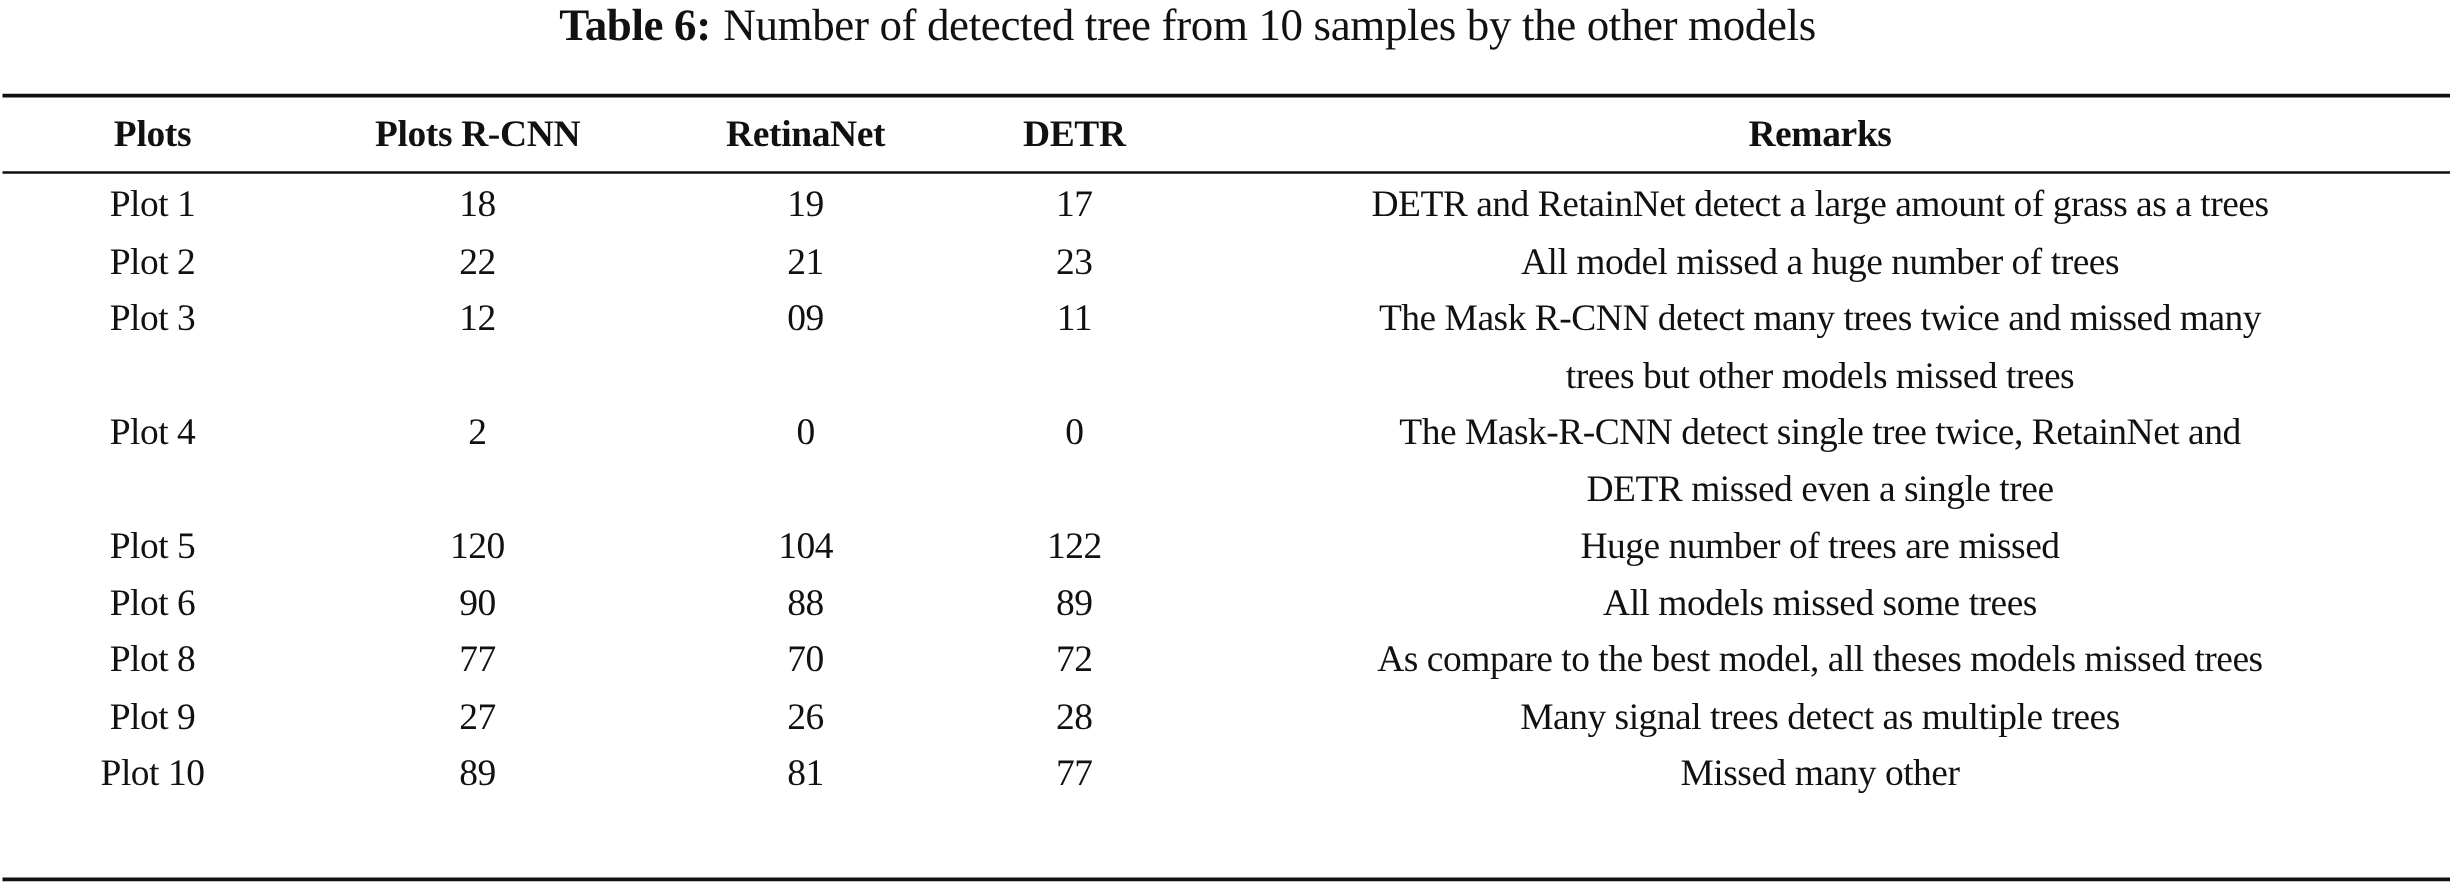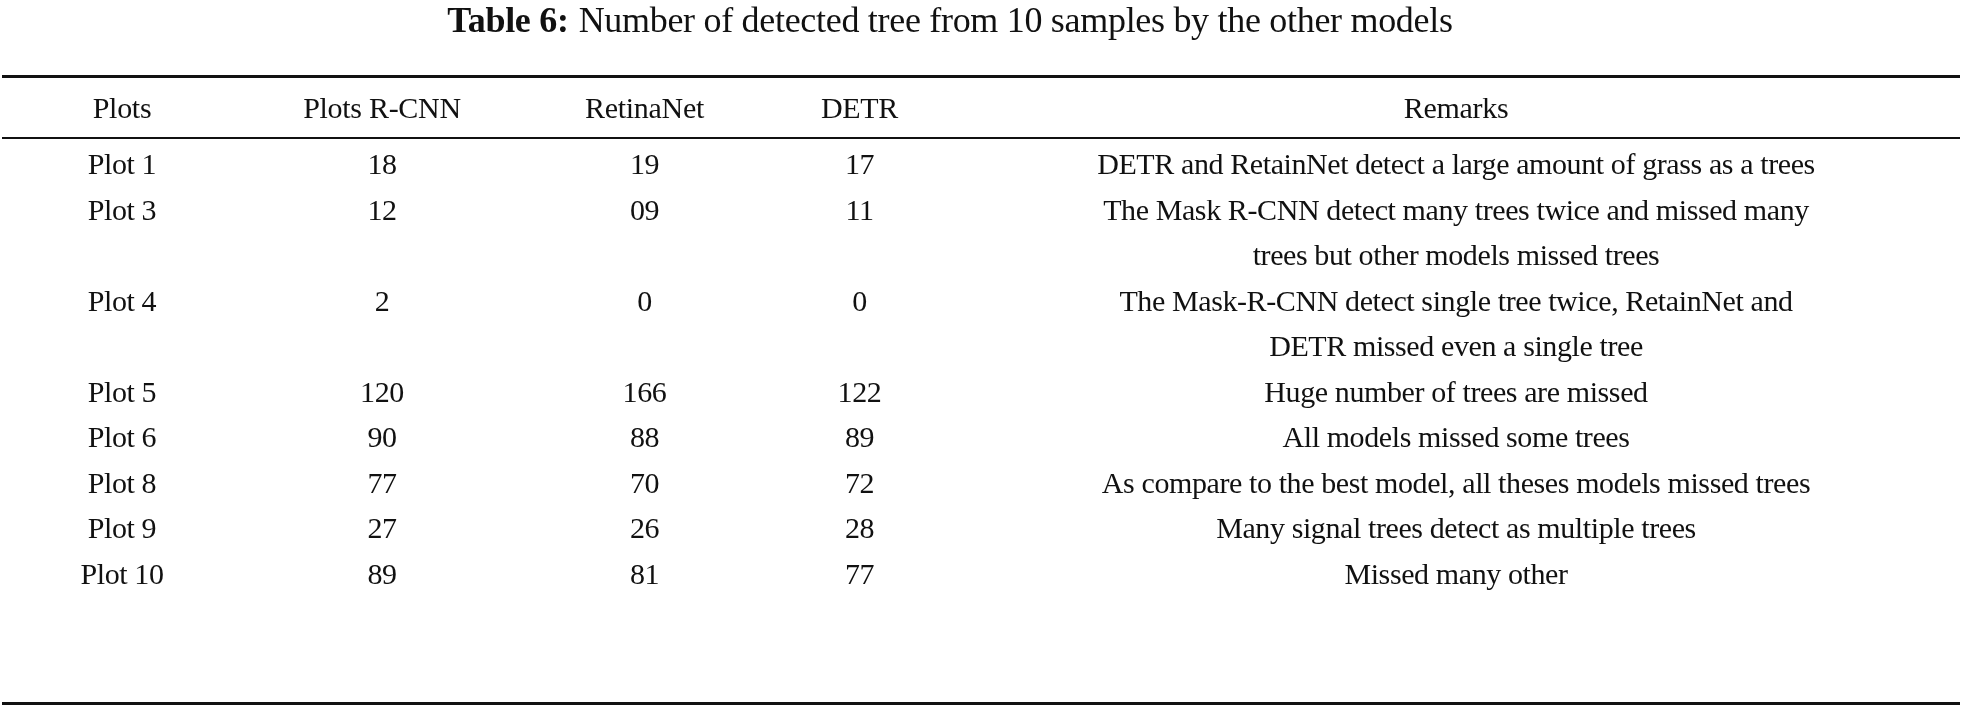--- a/index.html
+++ b/index.html
@@ -43,21 +43,21 @@
     table.data-table {
       position: absolute;
       top: 78px;
       left: 2px;
       width: 1958px;
       border-collapse: collapse;
       table-layout: fixed;
       font-size: 30px;
     }
     table.data-table th {
-      font-weight: normal;
+      font-weight: bold;
       height: 60px;
       padding: 0;
       vertical-align: middle;
       letter-spacing: -0.3px;
     }
     table.data-table td {
       padding: 0;
       text-align: center;
       vertical-align: top;
       line-height: 45.5px;
@@ -103,20 +103,29 @@
   <tr>
         <td>Plot 1</td>
         <td>18</td>
         <td>19</td>
         <td>17</td>
         <td>
           <span class="remark-line">DETR and RetainNet detect a large amount of grass as a trees</span>
         </td>
       </tr>
       <tr>
+        <td>Plot 2</td>
+        <td>22</td>
+        <td>21</td>
+        <td>23</td>
+        <td>
+          <span class="remark-line">All model missed a huge number of trees</span>
+        </td>
+      </tr>
+      <tr>
         <td>Plot 3</td>
         <td>12</td>
         <td>09</td>
         <td>11</td>
         <td>
           <span class="remark-line">The Mask R-CNN detect many trees twice and missed many</span>
           <span class="remark-line">trees but other models missed trees</span>
         </td>
       </tr>
       <tr>
@@ -125,21 +134,21 @@
         <td>0</td>
         <td>0</td>
         <td>
           <span class="remark-line">The Mask-R-CNN detect single tree twice, RetainNet and</span>
           <span class="remark-line">DETR missed even a single tree</span>
         </td>
       </tr>
       <tr>
         <td>Plot 5</td>
         <td>120</td>
-        <td>166</td>
+        <td>104</td>
         <td>122</td>
         <td>
           <span class="remark-line">Huge number of trees are missed</span>
         </td>
       </tr>
       <tr>
         <td>Plot 6</td>
         <td>90</td>
         <td>88</td>
         <td>89</td>

